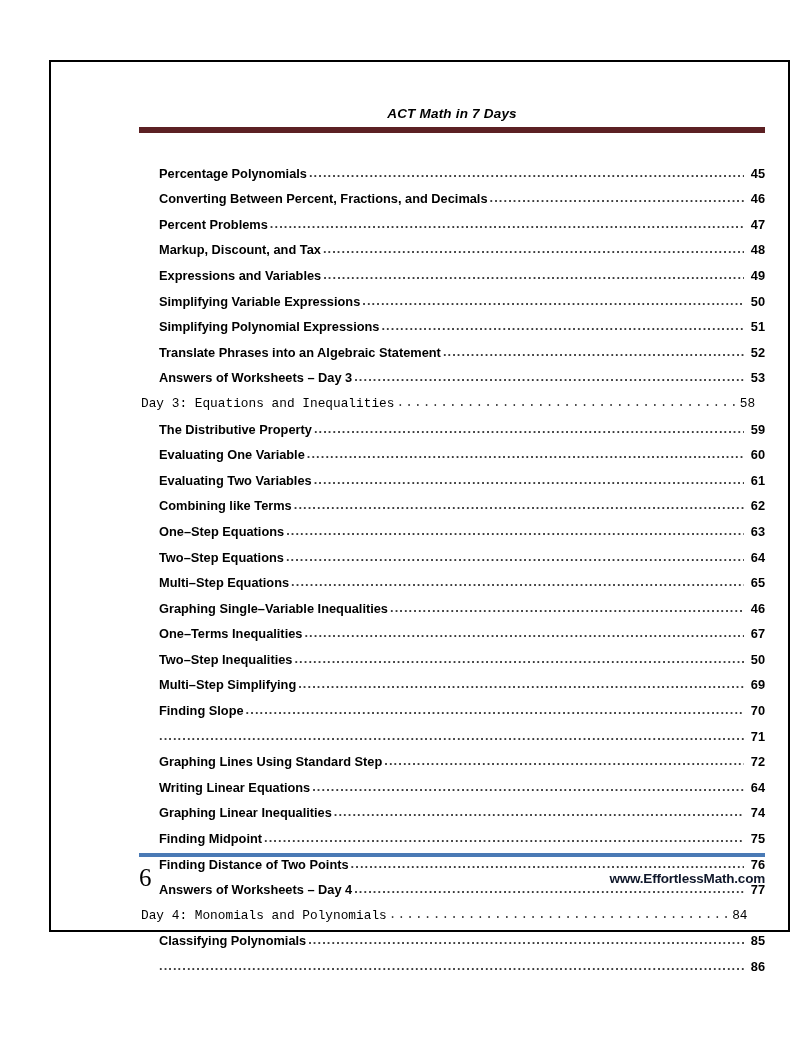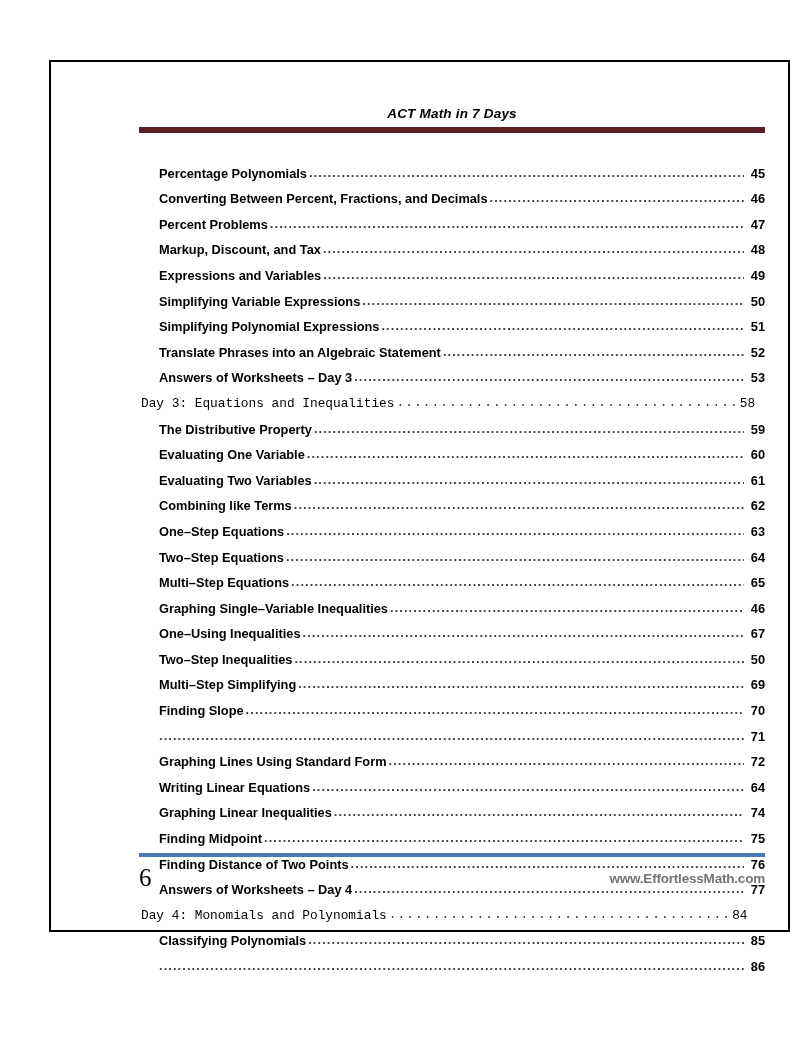--- a/index.html
+++ b/index.html
@@ -130,21 +130,21 @@
   }
   .footer-page-number {
     font-family: "Liberation Serif", serif;
     font-size: 25px;
     color: #000000;
     line-height: 26px;
   }
   .footer-site {
     font-size: 13.5px;
     font-weight: bold;
-    color: #737373;
+    color: #0f172a;
     letter-spacing: -0.2px;
   }
 </style>
 </head>
 <body>
 
 <div class="page">
   <div class="page-frame">
 
     <div class="content">
@@ -239,21 +239,21 @@
             <span class="label">Multi–Step Equations</span>
             <span class="leader">.....................................................................................................................................................</span>
             <span class="page-num">65</span>
           </div>
           <div class="toc-row level-sub">
             <span class="label">Graphing Single–Variable Inequalities</span>
             <span class="leader">.....................................................................................................................................................</span>
             <span class="page-num">46</span>
           </div>
           <div class="toc-row level-sub">
-            <span class="label">One–Using Inequalities</span>
+            <span class="label">One–Terms Inequalities</span>
             <span class="leader">.....................................................................................................................................................</span>
             <span class="page-num">67</span>
           </div>
           <div class="toc-row level-sub">
             <span class="label">Two–Step Inequalities</span>
             <span class="leader">.....................................................................................................................................................</span>
             <span class="page-num">50</span>
           </div>
           <div class="toc-row level-sub">
             <span class="label">Multi–Step Simplifying</span>
@@ -263,21 +263,21 @@
           <div class="toc-row level-sub">
             <span class="label">Finding Slope</span>
             <span class="leader">.....................................................................................................................................................</span>
             <span class="page-num">70</span>
           </div>
           <div class="toc-row level-sub">
             <span class="leader">.....................................................................................................................................................</span>
             <span class="page-num">71</span>
           </div>
           <div class="toc-row level-sub">
-            <span class="label">Graphing Lines Using Standard Form</span>
+            <span class="label">Graphing Lines Using Standard Step</span>
             <span class="leader">.....................................................................................................................................................</span>
             <span class="page-num">72</span>
           </div>
           <div class="toc-row level-sub">
             <span class="label">Writing Linear Equations</span>
             <span class="leader">.....................................................................................................................................................</span>
             <span class="page-num">64</span>
           </div>
           <div class="toc-row level-sub">
             <span class="label">Graphing Linear Inequalities</span>

